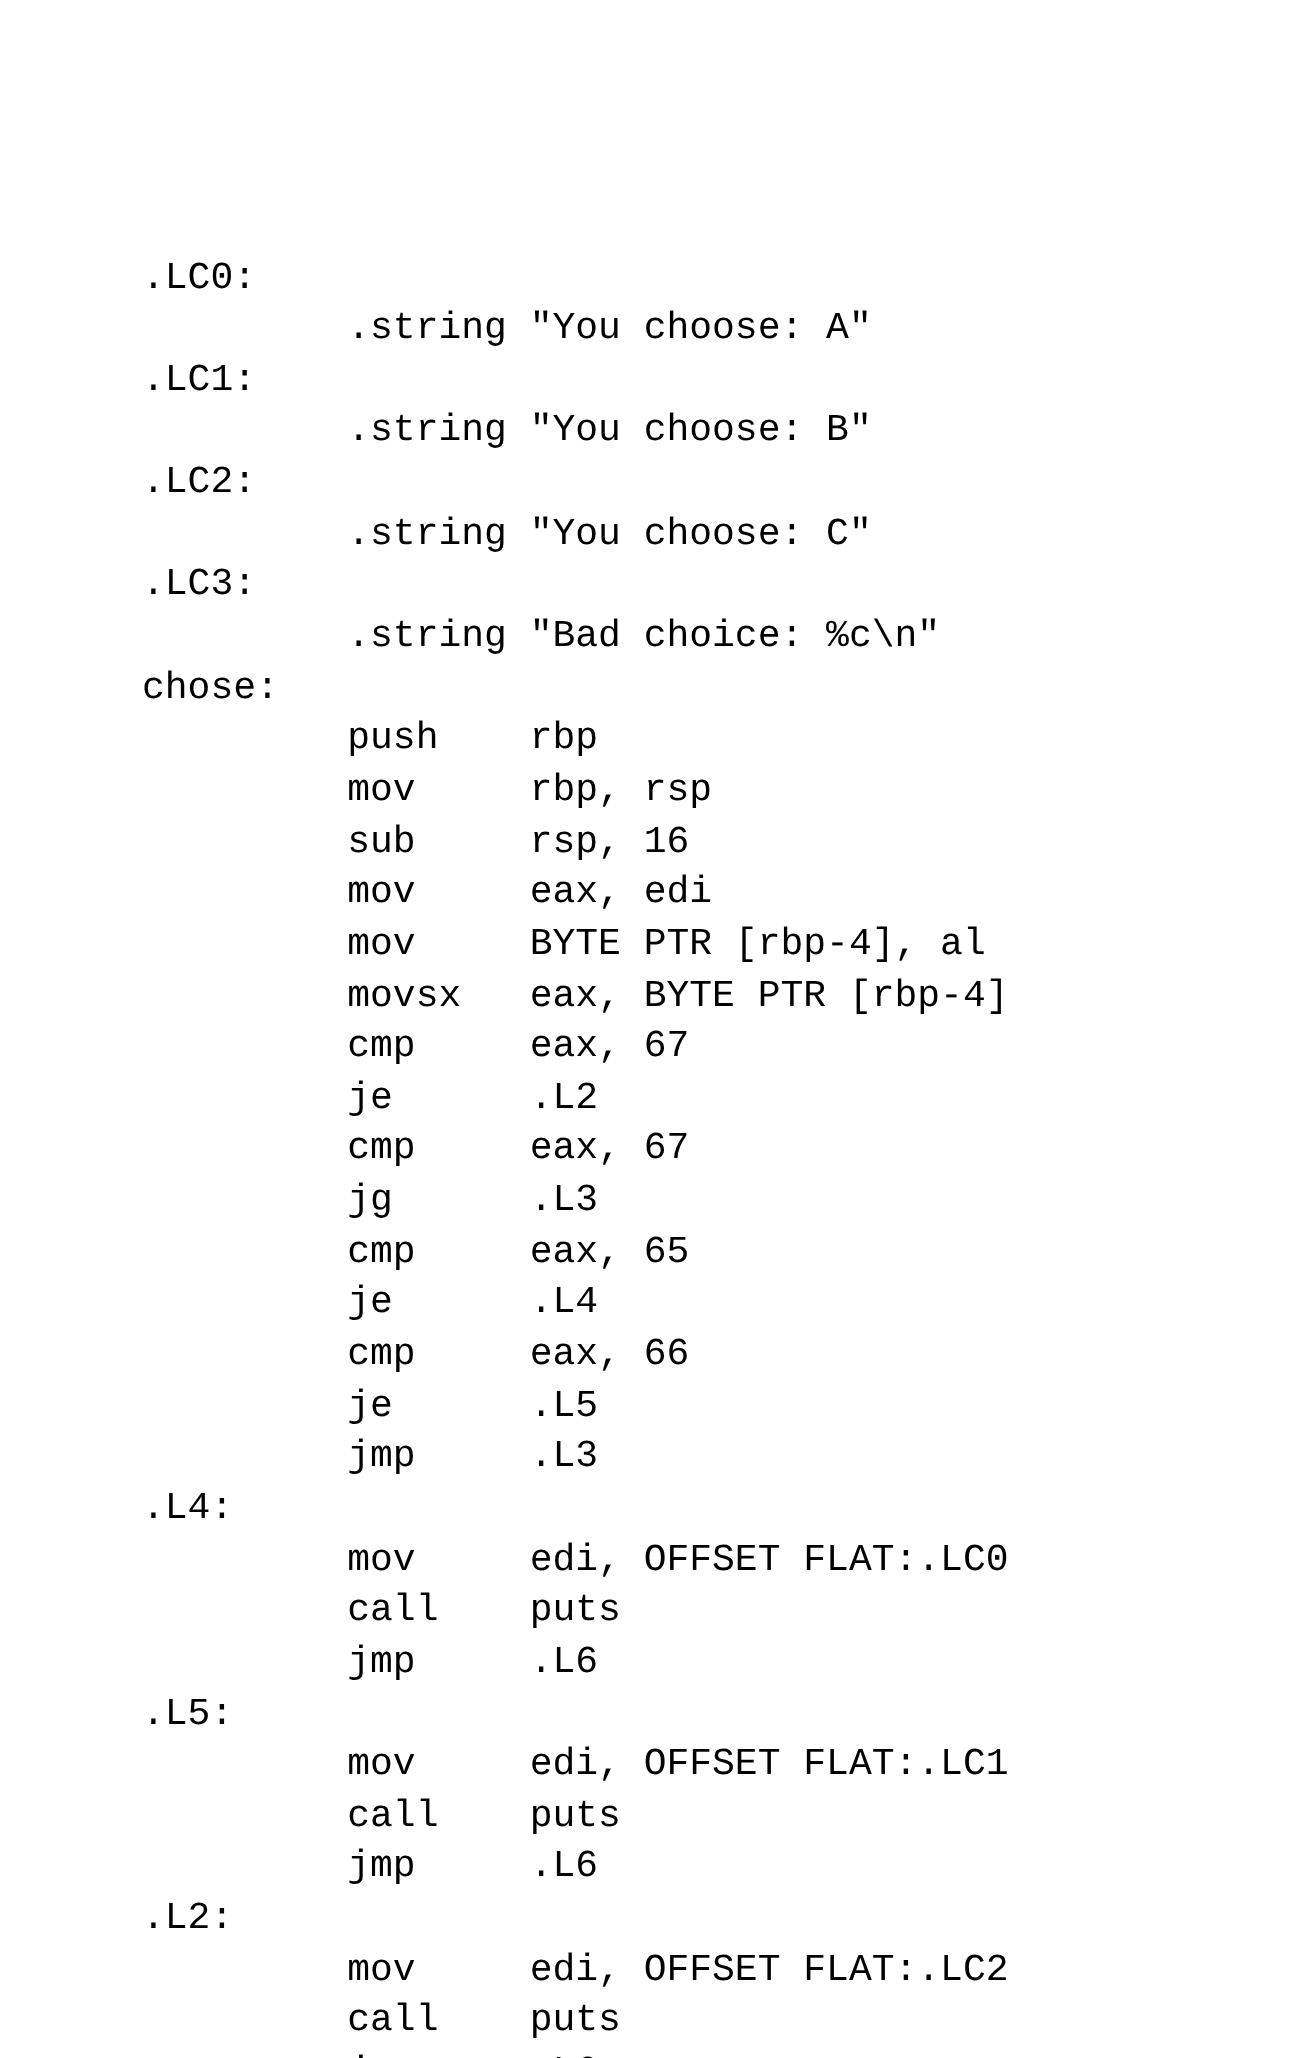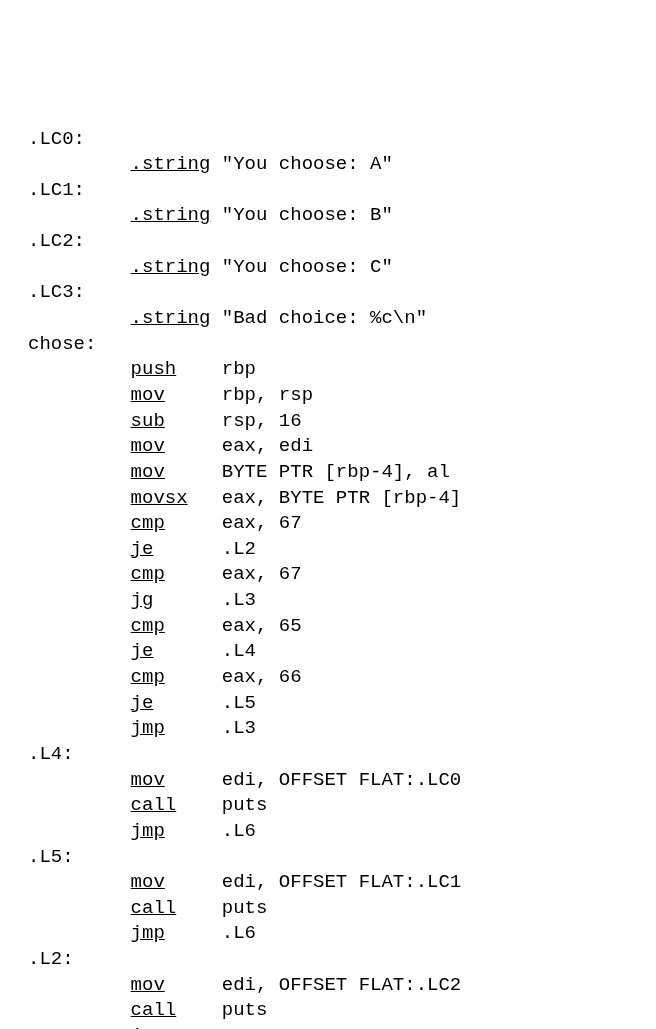--- a/index.html
+++ b/index.html
@@ -7,33 +7,33 @@
       padding: 24px 28px;
       background: #ffffff;
       font-family: "Courier New", Courier, monospace;
       font-size: 19px;
       line-height: 1.35;
       color: #000000;
       white-space: pre;
     }
     .code-line {
       display: block;
+      margin-left: 43px;
     }
     .label {
       display: inline-block;
       min-width: 9ch;
     }
     .indent {
       display: inline-block;
       width: 9ch;
     }
     .mnemonic {
       display: inline-block;
       width: 8ch;
-      text-decoration: underline;
     }
   </style>
 </head>
 <body>
 
 
 
 <div id="code-container"><span class="code-line"><span class="label">.LC0:</span></span><span class="code-line"><span class="indent"></span><span class="mnemonic">.string</span><span>"You choose: A"</span></span><span class="code-line"><span class="label">.LC1:</span></span><span class="code-line"><span class="indent"></span><span class="mnemonic">.string</span><span>"You choose: B"</span></span><span class="code-line"><span class="label">.LC2:</span></span><span class="code-line"><span class="indent"></span><span class="mnemonic">.string</span><span>"You choose: C"</span></span><span class="code-line"><span class="label">.LC3:</span></span><span class="code-line"><span class="indent"></span><span class="mnemonic">.string</span><span>"Bad choice: %c\n"</span></span><span class="code-line"><span class="label">chose:</span></span><span class="code-line"><span class="indent"></span><span class="mnemonic">push</span><span>rbp</span></span><span class="code-line"><span class="indent"></span><span class="mnemonic">mov</span><span>rbp, rsp</span></span><span class="code-line"><span class="indent"></span><span class="mnemonic">sub</span><span>rsp, 16</span></span><span class="code-line"><span class="indent"></span><span class="mnemonic">mov</span><span>eax, edi</span></span><span class="code-line"><span class="indent"></span><span class="mnemonic">mov</span><span>BYTE PTR [rbp-4], al</span></span><span class="code-line"><span class="indent"></span><span class="mnemonic">movsx</span><span>eax, BYTE PTR [rbp-4]</span></span><span class="code-line"><span class="indent"></span><span class="mnemonic">cmp</span><span>eax, 67</span></span><span class="code-line"><span class="indent"></span><span class="mnemonic">je</span><span>.L2</span></span><span class="code-line"><span class="indent"></span><span class="mnemonic">cmp</span><span>eax, 67</span></span><span class="code-line"><span class="indent"></span><span class="mnemonic">jg</span><span>.L3</span></span><span class="code-line"><span class="indent"></span><span class="mnemonic">cmp</span><span>eax, 65</span></span><span class="code-line"><span class="indent"></span><span class="mnemonic">je</span><span>.L4</span></span><span class="code-line"><span class="indent"></span><span class="mnemonic">cmp</span><span>eax, 66</span></span><span class="code-line"><span class="indent"></span><span class="mnemonic">je</span><span>.L5</span></span><span class="code-line"><span class="indent"></span><span class="mnemonic">jmp</span><span>.L3</span></span><span class="code-line"><span class="label">.L4:</span></span><span class="code-line"><span class="indent"></span><span class="mnemonic">mov</span><span>edi, OFFSET FLAT:.LC0</span></span><span class="code-line"><span class="indent"></span><span class="mnemonic">call</span><span>puts</span></span><span class="code-line"><span class="indent"></span><span class="mnemonic">jmp</span><span>.L6</span></span><span class="code-line"><span class="label">.L5:</span></span><span class="code-line"><span class="indent"></span><span class="mnemonic">mov</span><span>edi, OFFSET FLAT:.LC1</span></span><span class="code-line"><span class="indent"></span><span class="mnemonic">call</span><span>puts</span></span><span class="code-line"><span class="indent"></span><span class="mnemonic">jmp</span><span>.L6</span></span><span class="code-line"><span class="label">.L2:</span></span><span class="code-line"><span class="indent"></span><span class="mnemonic">mov</span><span>edi, OFFSET FLAT:.LC2</span></span><span class="code-line"><span class="indent"></span><span class="mnemonic">call</span><span>puts</span></span><span class="code-line"><span class="indent"></span><span class="mnemonic">jmp</span><span>.L6</span></span></div>
 
 

